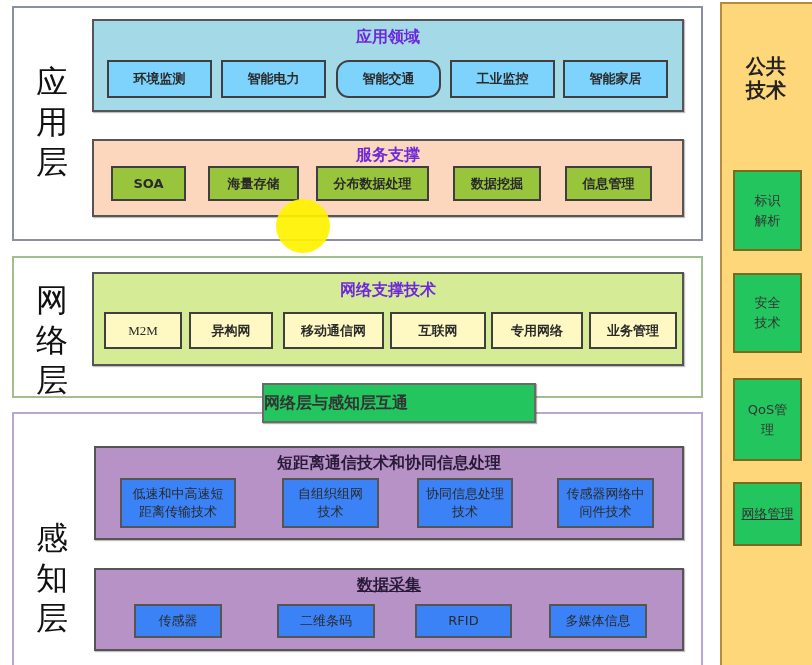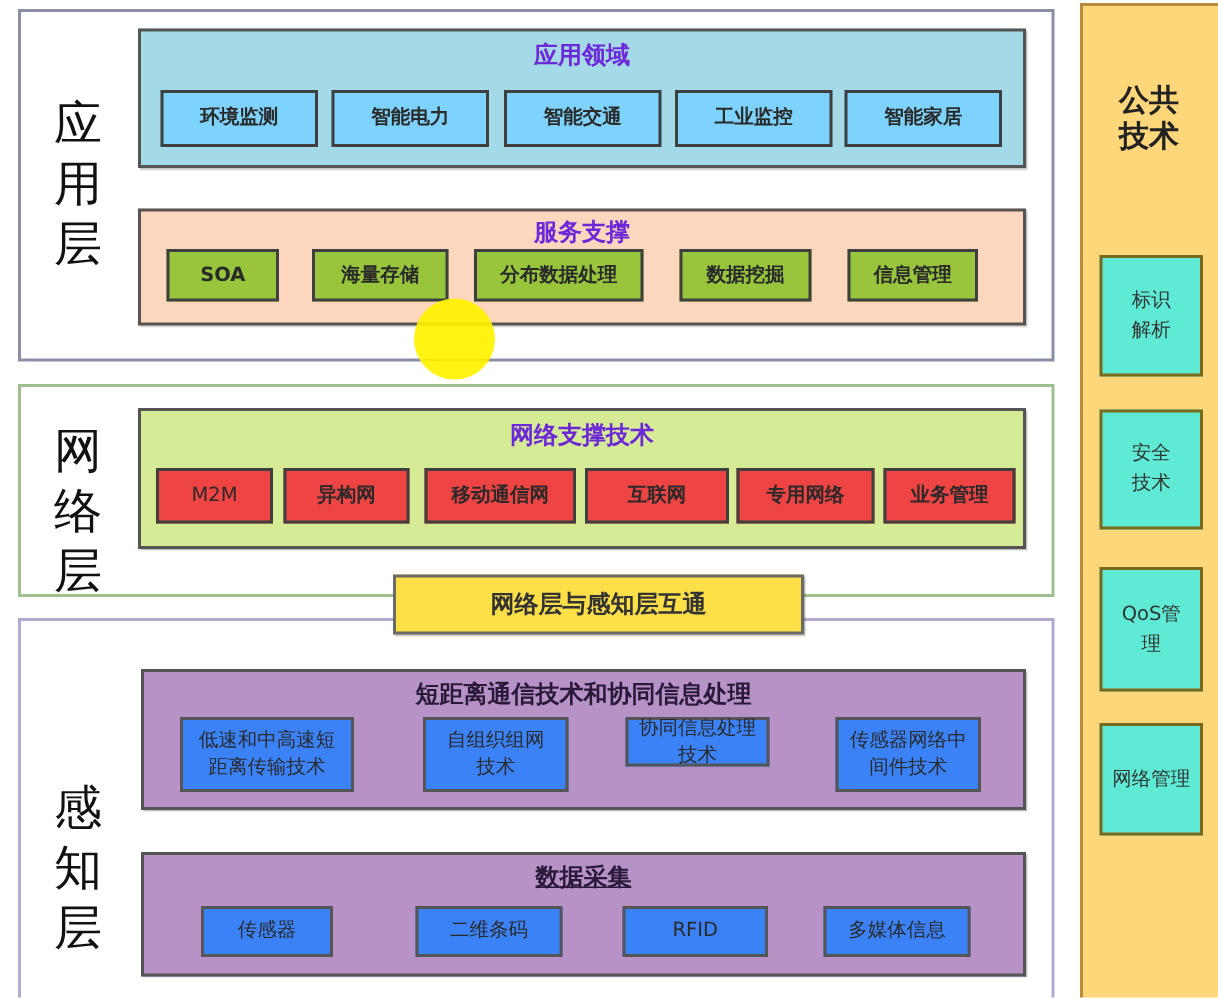--- a/index.html
+++ b/index.html
@@ -9,39 +9,39 @@
   .layer { border:2px solid #8a8fa3; background:#ffffff; }
   .layer.net { border-color:#9fbf8f; }
   .layer.perc { border-color:#b7a8cf; }
   .layer-label { font-size:32px; line-height:40px; width:40px; text-align:center; color:#111; }
   .panel { border:2px solid #555; box-shadow:1px 1px 1px rgba(0,0,0,0.25); }
   .panel-title { position:absolute; left:0; right:0; text-align:center; font-weight:bold; font-size:16px; color:#6d28d9; }
   .item { display:flex; align-items:center; justify-content:center; text-align:center;
           border:2px solid #3f3f3f; font-size:13px; font-weight:bold; color:#2a2a2a; line-height:18px; }
   .yellow-item { background:#7dd3fc; }
   .green-item { background:#98c53c; }
-  .lime-item { background:#ef4444; }
+  .lime-item { background:#fef9c3;font-family:Liberation Serif, serif; }
   .white-item { background:#3b82f6; border-color:#555; font-weight:normal; font-size:13px; }
   .side { background:#fed77a; border:2px solid #b88a3b; }
-  .side-box { background:#5eead4; border:2px solid #7c6a1c; display:flex; align-items:center; justify-content:center;
+  .side-box { background:#22c55e; border:2px solid #7c6a1c; display:flex; align-items:center; justify-content:center;
               text-align:center; font-size:13px; line-height:20px; color:#333; }
   .cursor { border-radius:50%; background:#fff200; opacity:0.92; }
 </style>
 </head>
 <body>
 
 <div class="abs layer" style="left:12px;top:6px;width:691px;height:235px;"></div>
 <div class="abs layer-label" style="left:32px;top:62px;">应用层</div>
 
 <div class="abs panel" style="left:92px;top:19px;width:592px;height:93px;background:#a4d9e7;">
   <div class="panel-title" style="top:6px;">应用领域</div>
 </div>
 <div class="abs item yellow-item" style="left:107px;top:60px;width:105px;height:38px;">环境监测</div>
 <div class="abs item yellow-item" style="left:221px;top:60px;width:105px;height:38px;">智能电力</div>
-<div class="abs item yellow-item" style="left:336px;top:60px;width:105px;height:38px;">智能交通</div>
+<div class="abs item yellow-item" style="left:336px;top:60px;width:105px;height:38px;border-radius:13px;">智能交通</div>
 <div class="abs item yellow-item" style="left:450px;top:60px;width:105px;height:38px;">工业监控</div>
 <div class="abs item yellow-item" style="left:563px;top:60px;width:105px;height:38px;">智能家居</div>
 
 <div class="abs panel" style="left:92px;top:139px;width:592px;height:78px;background:#fdd7bd;">
   <div class="panel-title" style="top:4px;">服务支撑</div>
 </div>
 <div class="abs item green-item" style="left:111px;top:166px;width:75px;height:35px;">SOA</div>
 <div class="abs item green-item" style="left:208px;top:166px;width:91px;height:35px;">海量存储</div>
 <div class="abs item green-item" style="left:316px;top:166px;width:113px;height:35px;">分布数据处理</div>
 <div class="abs item green-item" style="left:453px;top:166px;width:88px;height:35px;">数据挖掘</div>
@@ -56,41 +56,41 @@
 <div class="abs item lime-item" style="left:104px;top:312px;width:78px;height:37px;font-weight:normal;">M2M</div>
 <div class="abs item lime-item" style="left:189px;top:312px;width:84px;height:37px;">异构网</div>
 <div class="abs item lime-item" style="left:283px;top:312px;width:101px;height:37px;">移动通信网</div>
 <div class="abs item lime-item" style="left:390px;top:312px;width:96px;height:37px;">互联网</div>
 <div class="abs item lime-item" style="left:491px;top:312px;width:92px;height:37px;">专用网络</div>
 <div class="abs item lime-item" style="left:589px;top:312px;width:88px;height:37px;">业务管理</div>
 
 <div class="abs layer perc" style="left:12px;top:412px;width:691px;height:260px;"></div>
 <div class="abs layer-label" style="left:32px;top:518px;">感知层</div>
 
-<div class="abs" style="left:262px;top:383px;width:274px;height:40px;background:#fde047;border:2px solid #6a6a6a;box-shadow:1px 1px 1px rgba(0,0,0,0.3);display:flex;align-items:center;justify-content:center;">
+<div class="abs" style="left:262px;top:383px;width:274px;height:40px;background:#22c55e;border:2px solid #6a6a6a;box-shadow:1px 1px 1px rgba(0,0,0,0.3);display:flex;align-items:center;justify-content:flex-start;">
   <span style="font-weight:bold;font-size:16px;color:#333;">网络层与感知层互通</span>
 </div>
 
 <div class="abs panel" style="left:94px;top:446px;width:590px;height:94px;background:#b792c6;">
   <div class="panel-title" style="top:5px;color:#2a1a3a;">短距离通信技术和协同信息处理</div>
 </div>
 <div class="abs item white-item" style="left:120px;top:478px;width:116px;height:50px;padding:0 6px;">低速和中高速短距离传输技术</div>
 <div class="abs item white-item" style="left:282px;top:478px;width:97px;height:50px;padding:0 12px;">自组织组网技术</div>
-<div class="abs item white-item" style="left:417px;top:478px;width:96px;height:33px;padding:0 6px;">协同信息处理技术</div>
+<div class="abs item white-item" style="left:417px;top:478px;width:96px;height:50px;padding:0 6px;">协同信息处理技术</div>
 <div class="abs item white-item" style="left:557px;top:478px;width:97px;height:50px;padding:0 6px;">传感器网络中间件技术</div>
 
 <div class="abs panel" style="left:94px;top:568px;width:590px;height:83px;background:#b792c6;">
   <div class="panel-title" style="top:5px;color:#2a1a3a;text-decoration:underline;">数据采集</div>
 </div>
 <div class="abs item white-item" style="left:134px;top:604px;width:88px;height:34px;">传感器</div>
 <div class="abs item white-item" style="left:277px;top:604px;width:98px;height:34px;">二维条码</div>
 <div class="abs item white-item" style="left:415px;top:604px;width:97px;height:34px;">RFID</div>
 <div class="abs item white-item" style="left:549px;top:604px;width:98px;height:34px;">多媒体信息</div>
 
 <div class="abs side" style="left:720px;top:2px;width:94px;height:670px;">
   <div style="position:absolute;left:24px;top:50px;width:40px;font-size:20px;font-weight:bold;line-height:24px;text-align:center;color:#222;">公共技术</div>
 </div>
 <div class="abs side-box" style="left:733px;top:170px;width:69px;height:81px;padding:0 16px;">标识解析</div>
 <div class="abs side-box" style="left:733px;top:273px;width:69px;height:80px;padding:0 16px;">安全技术</div>
 <div class="abs side-box" style="left:733px;top:378px;width:69px;height:83px;padding:0 12px;">QoS管理</div>
-<div class="abs side-box" style="left:733px;top:482px;width:69px;height:75px;padding:0 0;">网络管理</div>
+<div class="abs side-box" style="left:733px;top:482px;width:69px;height:64px;padding:0 0;text-decoration:underline;">网络管理</div>
 
 <div class="abs cursor" style="left:276px;top:199px;width:54px;height:54px;"></div>
 
 </body></html>

